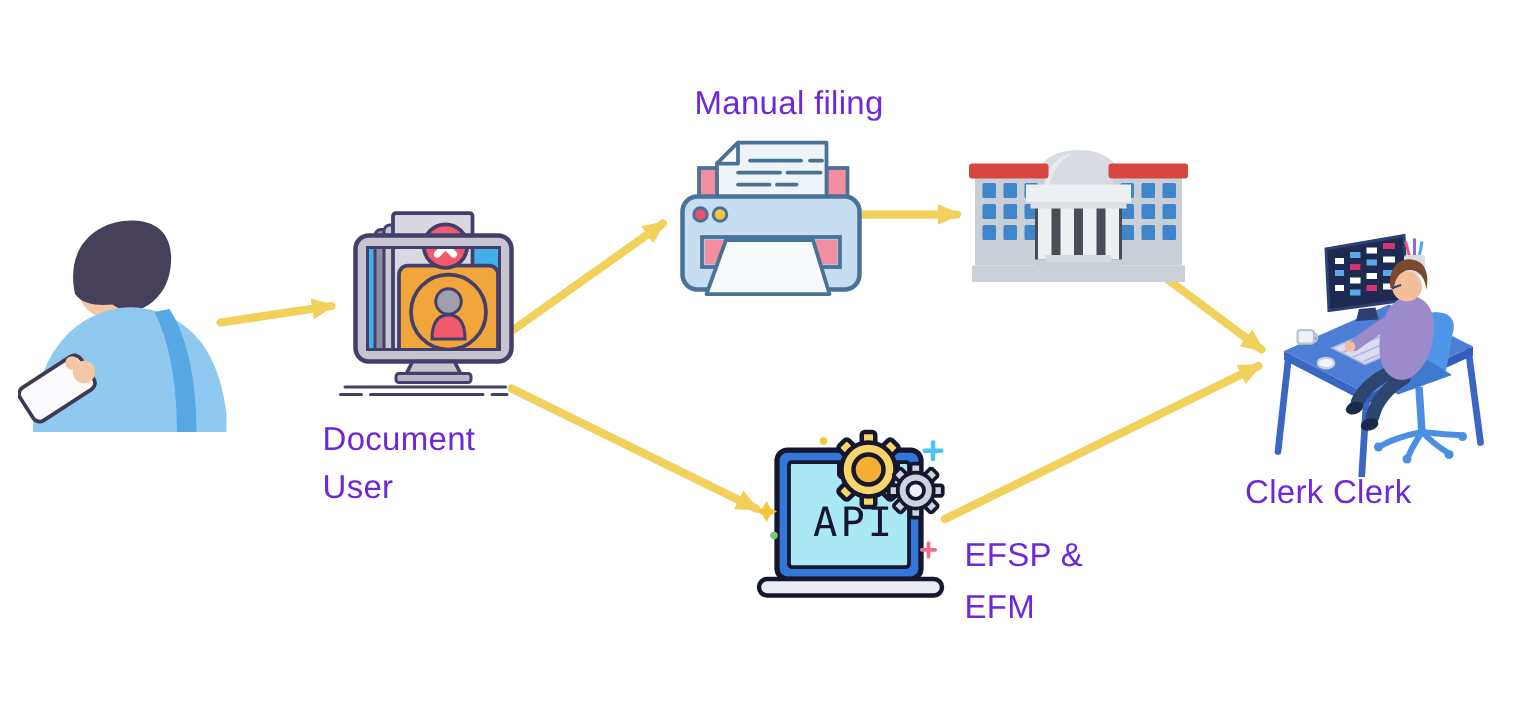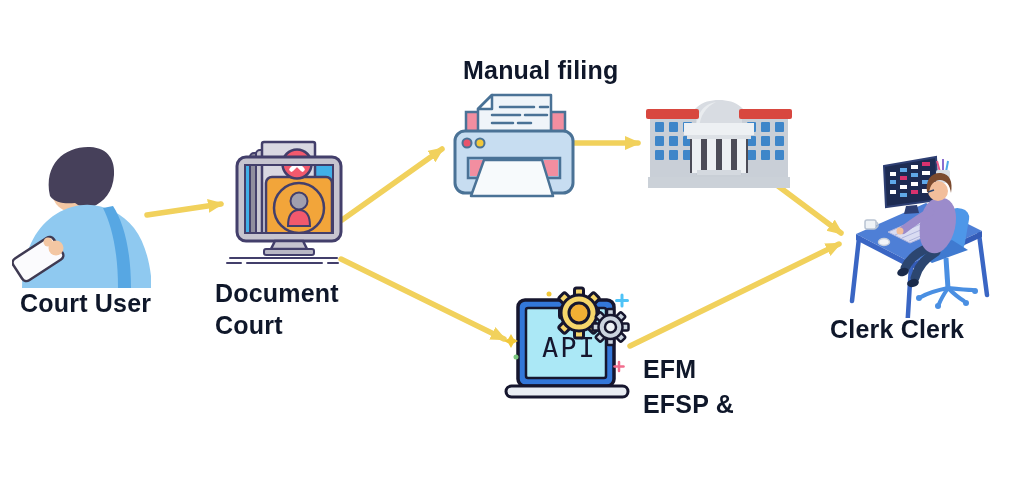--- a/index.html
+++ b/index.html
@@ -6,23 +6,23 @@
   .canvas{
     position:relative;
     width:1018px;height:480px;
     background:#ffffff;
     overflow:hidden;
     font-family:"Liberation Sans", sans-serif;
   }
   .abs{position:absolute;}
   .label{
     position:absolute;
-    font-weight:700;
-    font-size:25px;
-    color:#0f172a;
+    font-weight:400;
+    font-size:22px;
+    color:#6d28d9;
     letter-spacing:.2px;
     white-space:nowrap;
   }
   .label .ln{display:block;}
   .ml-lines .ln{line-height:32px;}
   .efsp-lines .ln{line-height:35px;}
 </style>
 </head>
 <body>
 
@@ -310,29 +310,28 @@
                C956,232 950,246 940,252 C931,256 922,250 920,238 Z" fill="#9B8BCB"></path>
       <path d="M930,212 C921,217 911,224 903,230" stroke="#9B8BCB" stroke-width="8" stroke-linecap="round" fill="none"></path>
       <circle cx="900" cy="231" r="3.5" fill="#F2BE9B"></circle>
       <circle cx="938" cy="191" r="10" fill="#F2BE9B"></circle>
       <path d="M927,192 C925,180 932,172 941,173 C950,174 953,182 951,193
                C950,185 946,180 940,180 C934,180 930,185 929,193 Z" fill="#7B4A2E"></path>
       <line x1="928" y1="192" x2="934" y2="190" stroke="#2C4670" stroke-width="1.5"></line>
     </g>
   </svg>
 
-  <div class="label" style="left:20px;top:289px">Court User</div>
 
   <div class="label ml-lines" style="left:215px;top:277px">
     <span class="ln">Document</span>
-    <span class="ln">Court</span>
+    <span class="ln">User</span>
   </div>
 
   <div class="label" style="left:463px;top:56px">Manual filing</div>
 
   <div class="label efsp-lines" style="left:643px;top:352px">
+    <span class="ln">EFSP &amp;</span>
     <span class="ln">EFM</span>
-    <span class="ln">EFSP &amp;</span>
   </div>
 
   <div class="label" style="left:830px;top:315px">Clerk Clerk</div>
 
 </div>
 
 </body></html>

